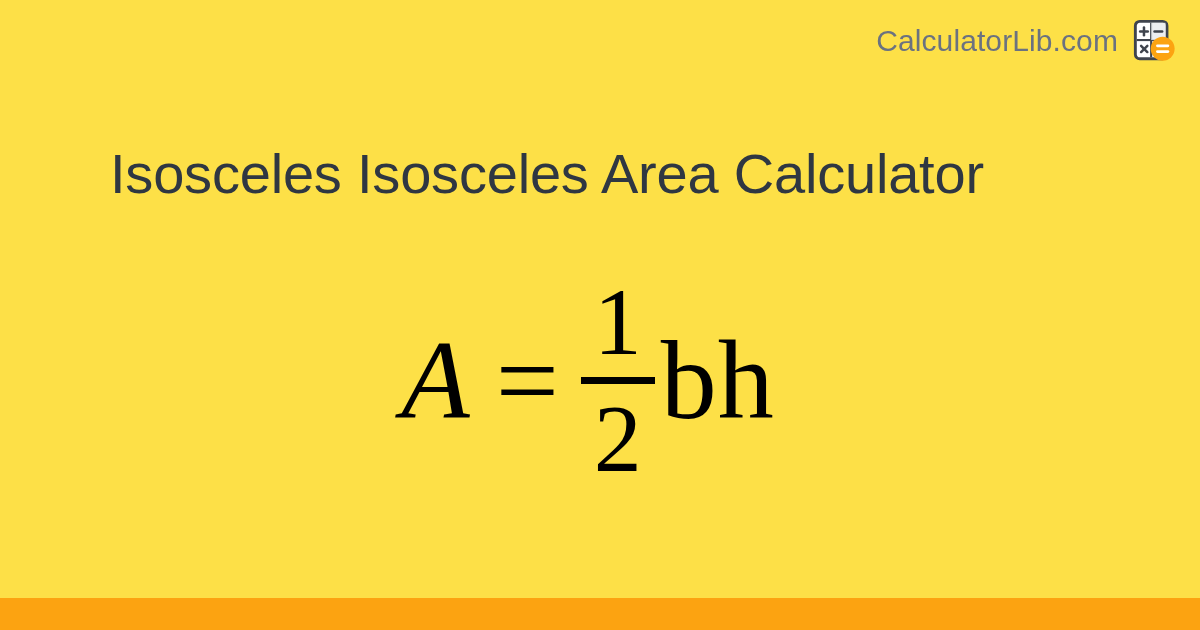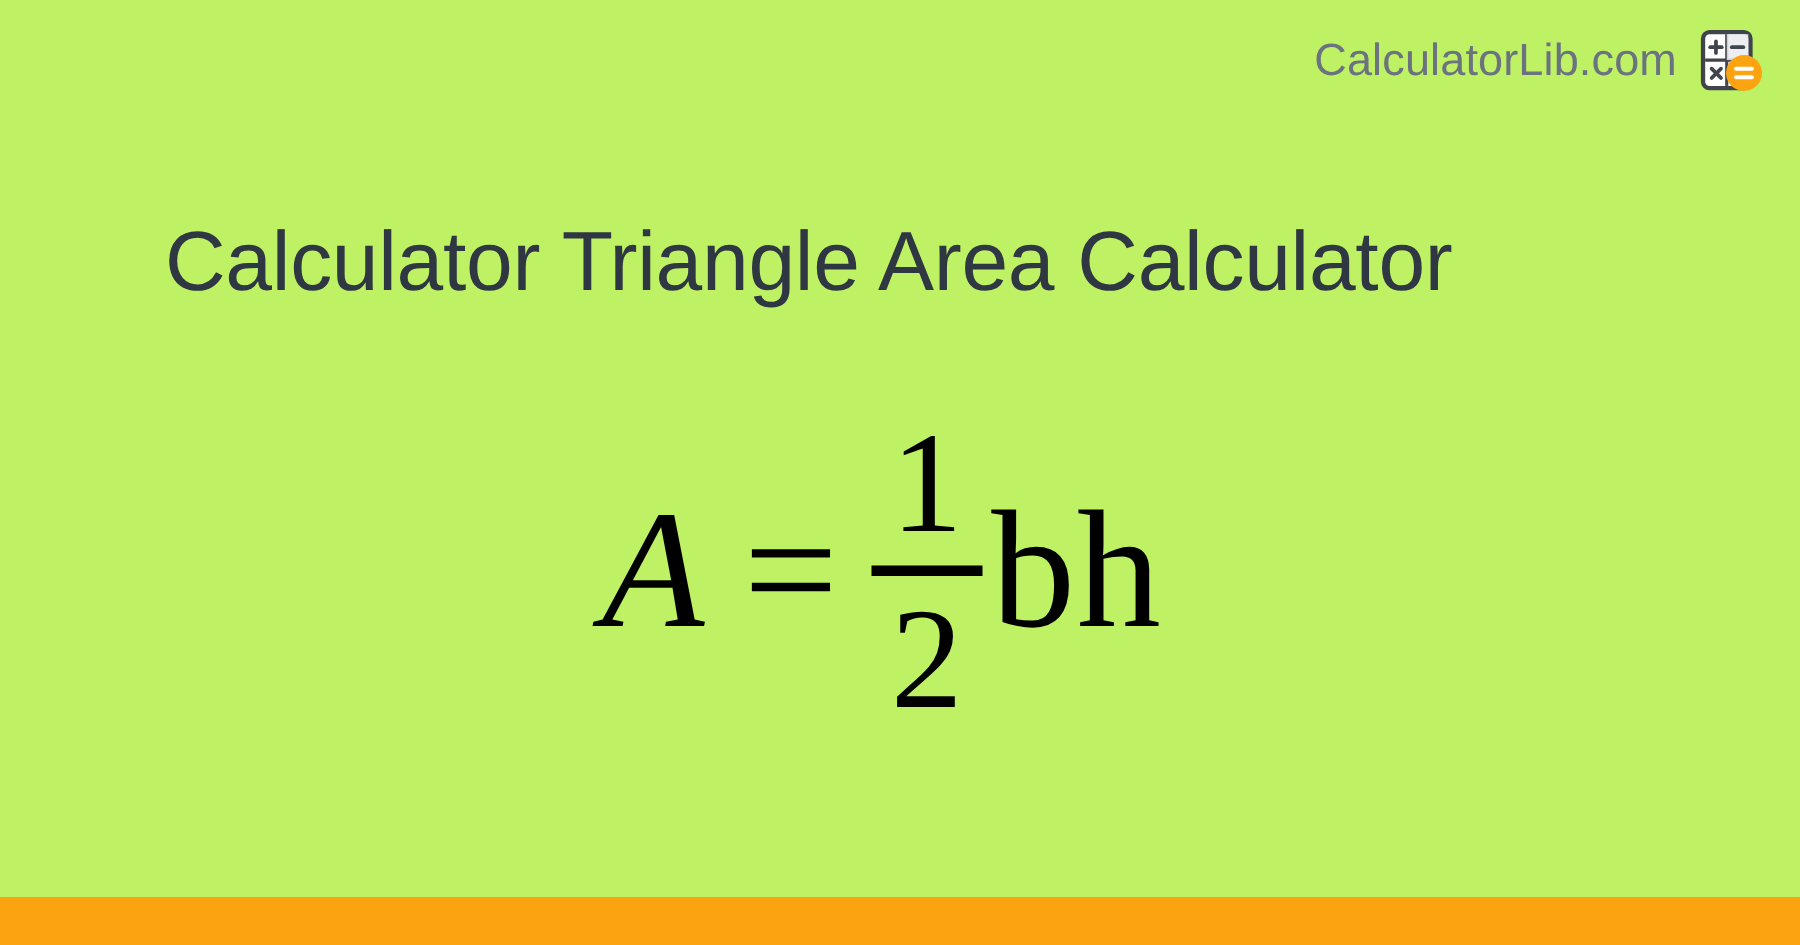--- a/index.html
+++ b/index.html
@@ -11,21 +11,21 @@
     height: 630px;
     background: #ffffff;
     font-family: "Liberation Sans", sans-serif;
     overflow: hidden;
   }
 
   .page {
     position: relative;
     width: 1200px;
     height: 630px;
-    background: #bef264;
+    background: #fde047;
     box-sizing: border-box;
   }
 
   
   .brand {
     position: absolute;
     top: 18px;
     right: 22px;
     display: flex;
     align-items: center;
@@ -163,21 +163,21 @@
 
         <circle cx="32" cy="32" r="12.5" fill="#fca311"></circle>
         <g stroke="#ffffff" stroke-width="2.8" stroke-linecap="round">
           <line x1="26.5" y1="29" x2="37.5" y2="29"></line>
           <line x1="26.5" y1="35" x2="37.5" y2="35"></line>
         </g>
       </svg>
     </span>
   </div>
 
-  <h1 class="page-title">Calculator Triangle Area Calculator</h1>
+  <h1 class="page-title">Isosceles Isosceles Area Calculator</h1>
 
   <div class="formula-wrap">
     <div class="formula">
       <span class="var">A</span>
 
       <span class="op-eq">=</span>
 
       <span class="fraction">
         <span class="frac-num">1</span>
         <span class="frac-bar"></span>

